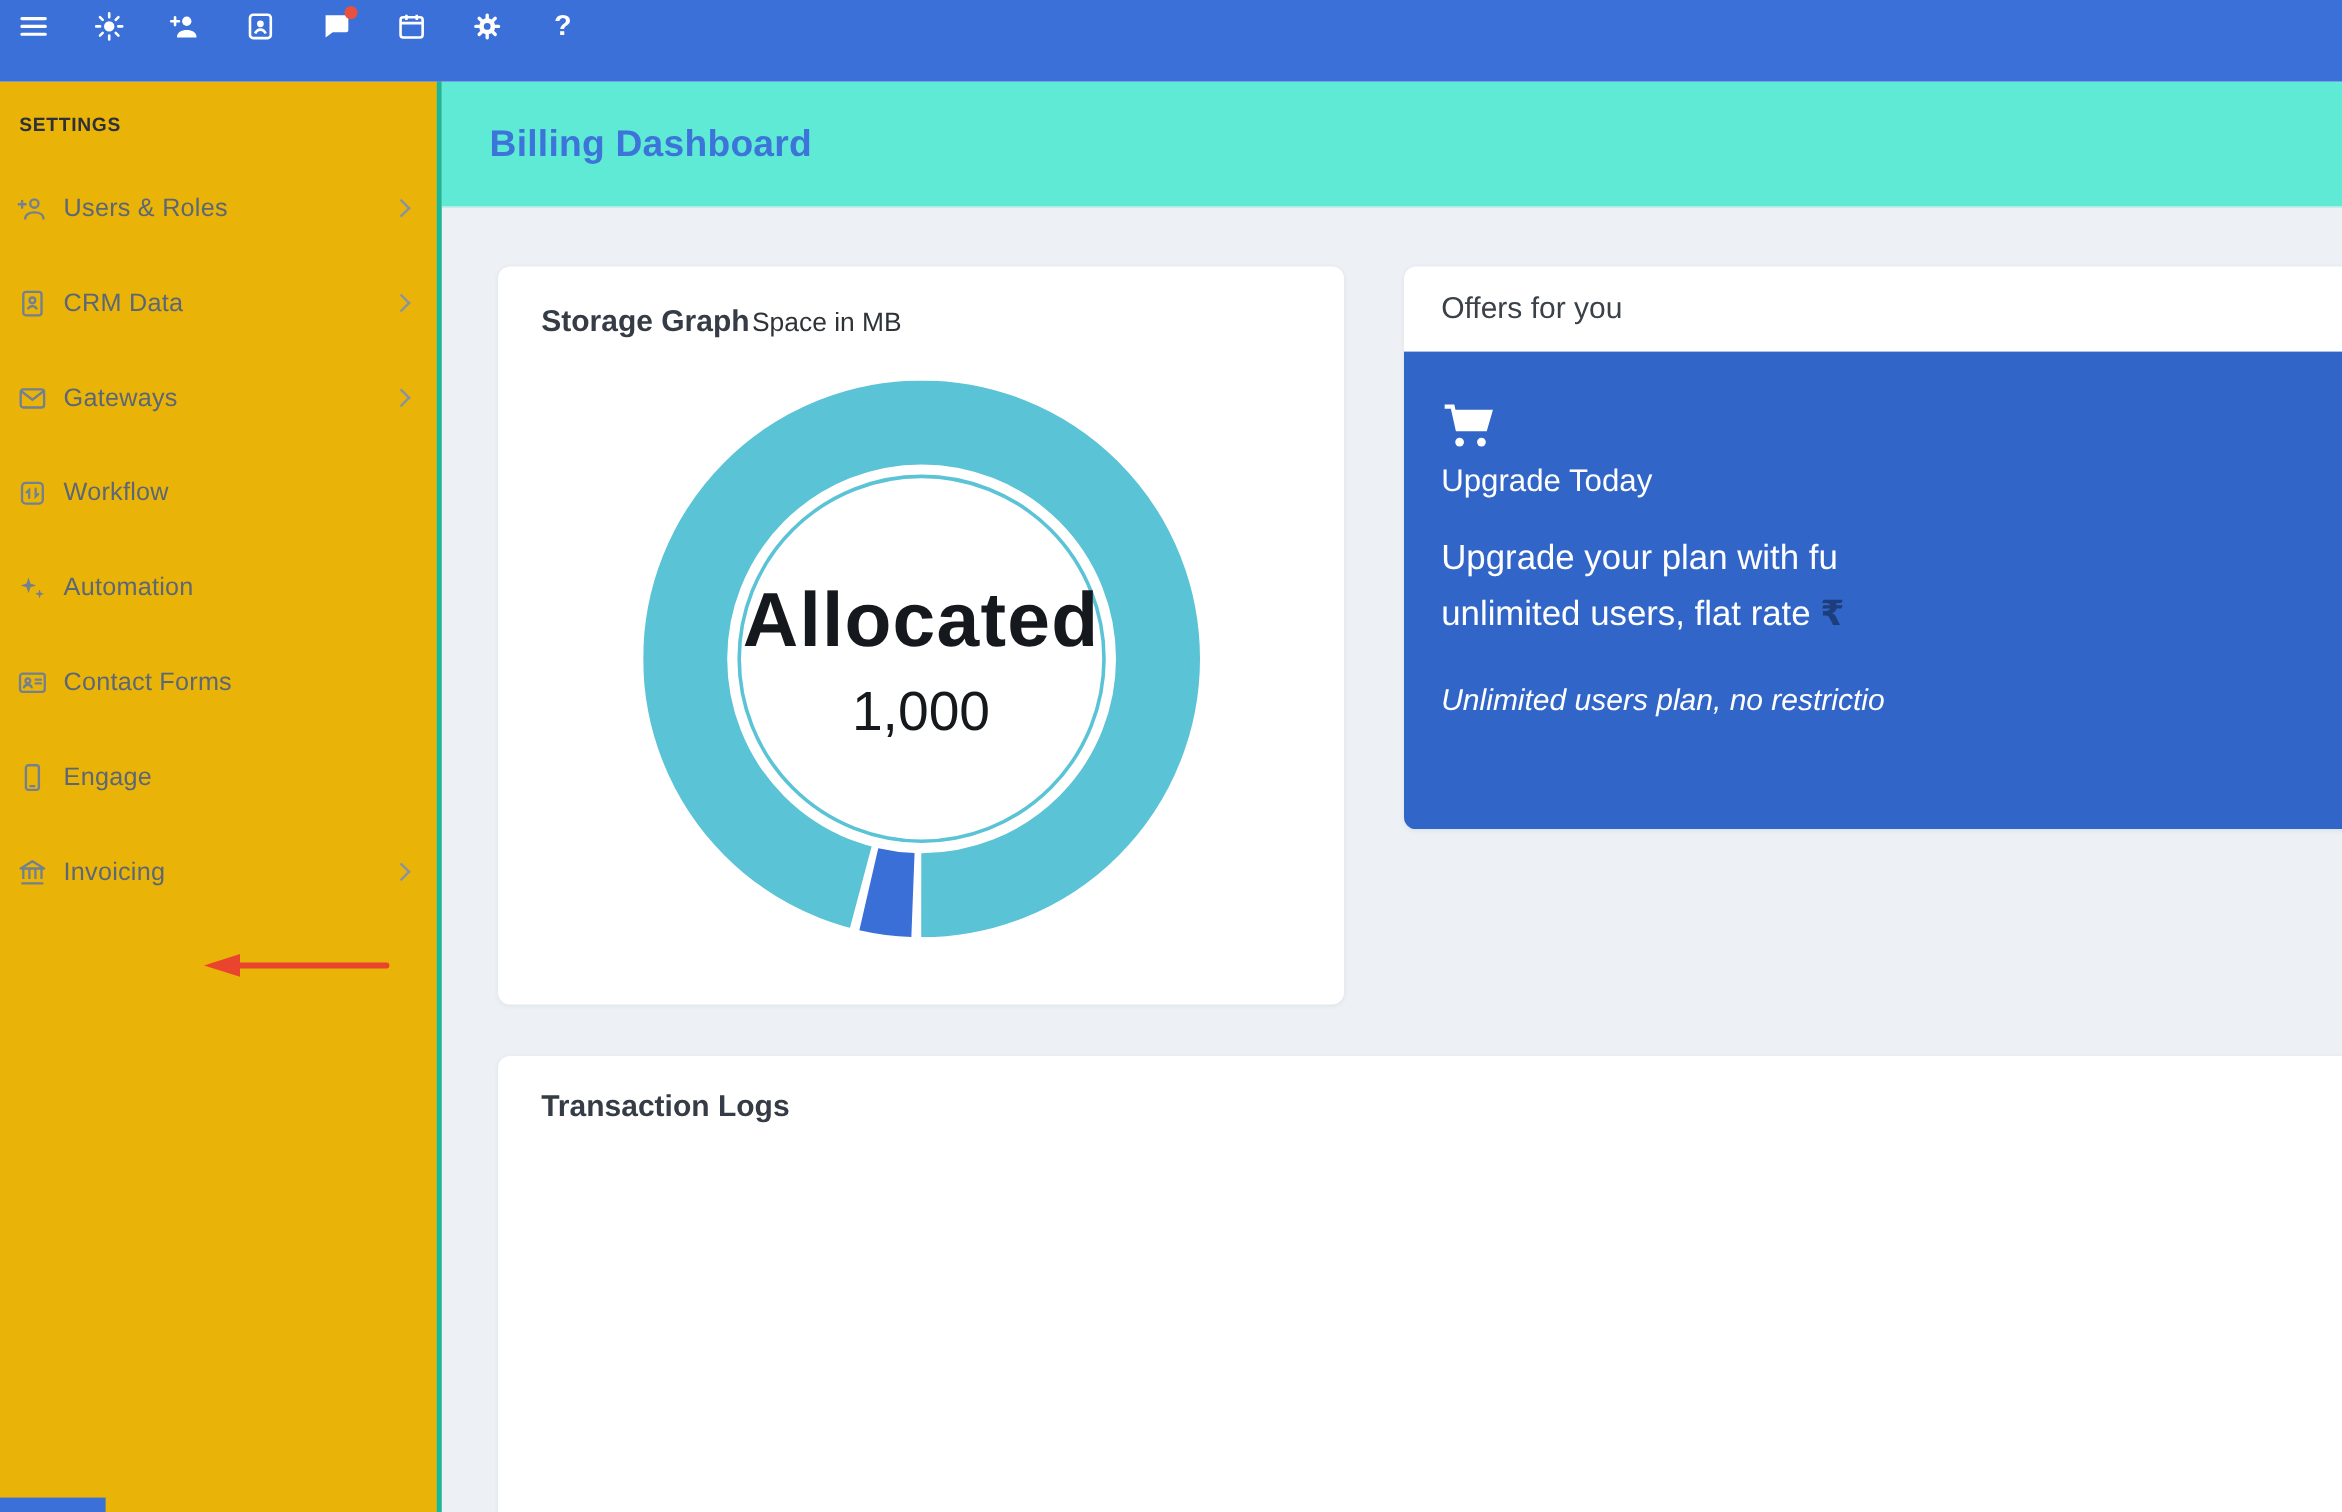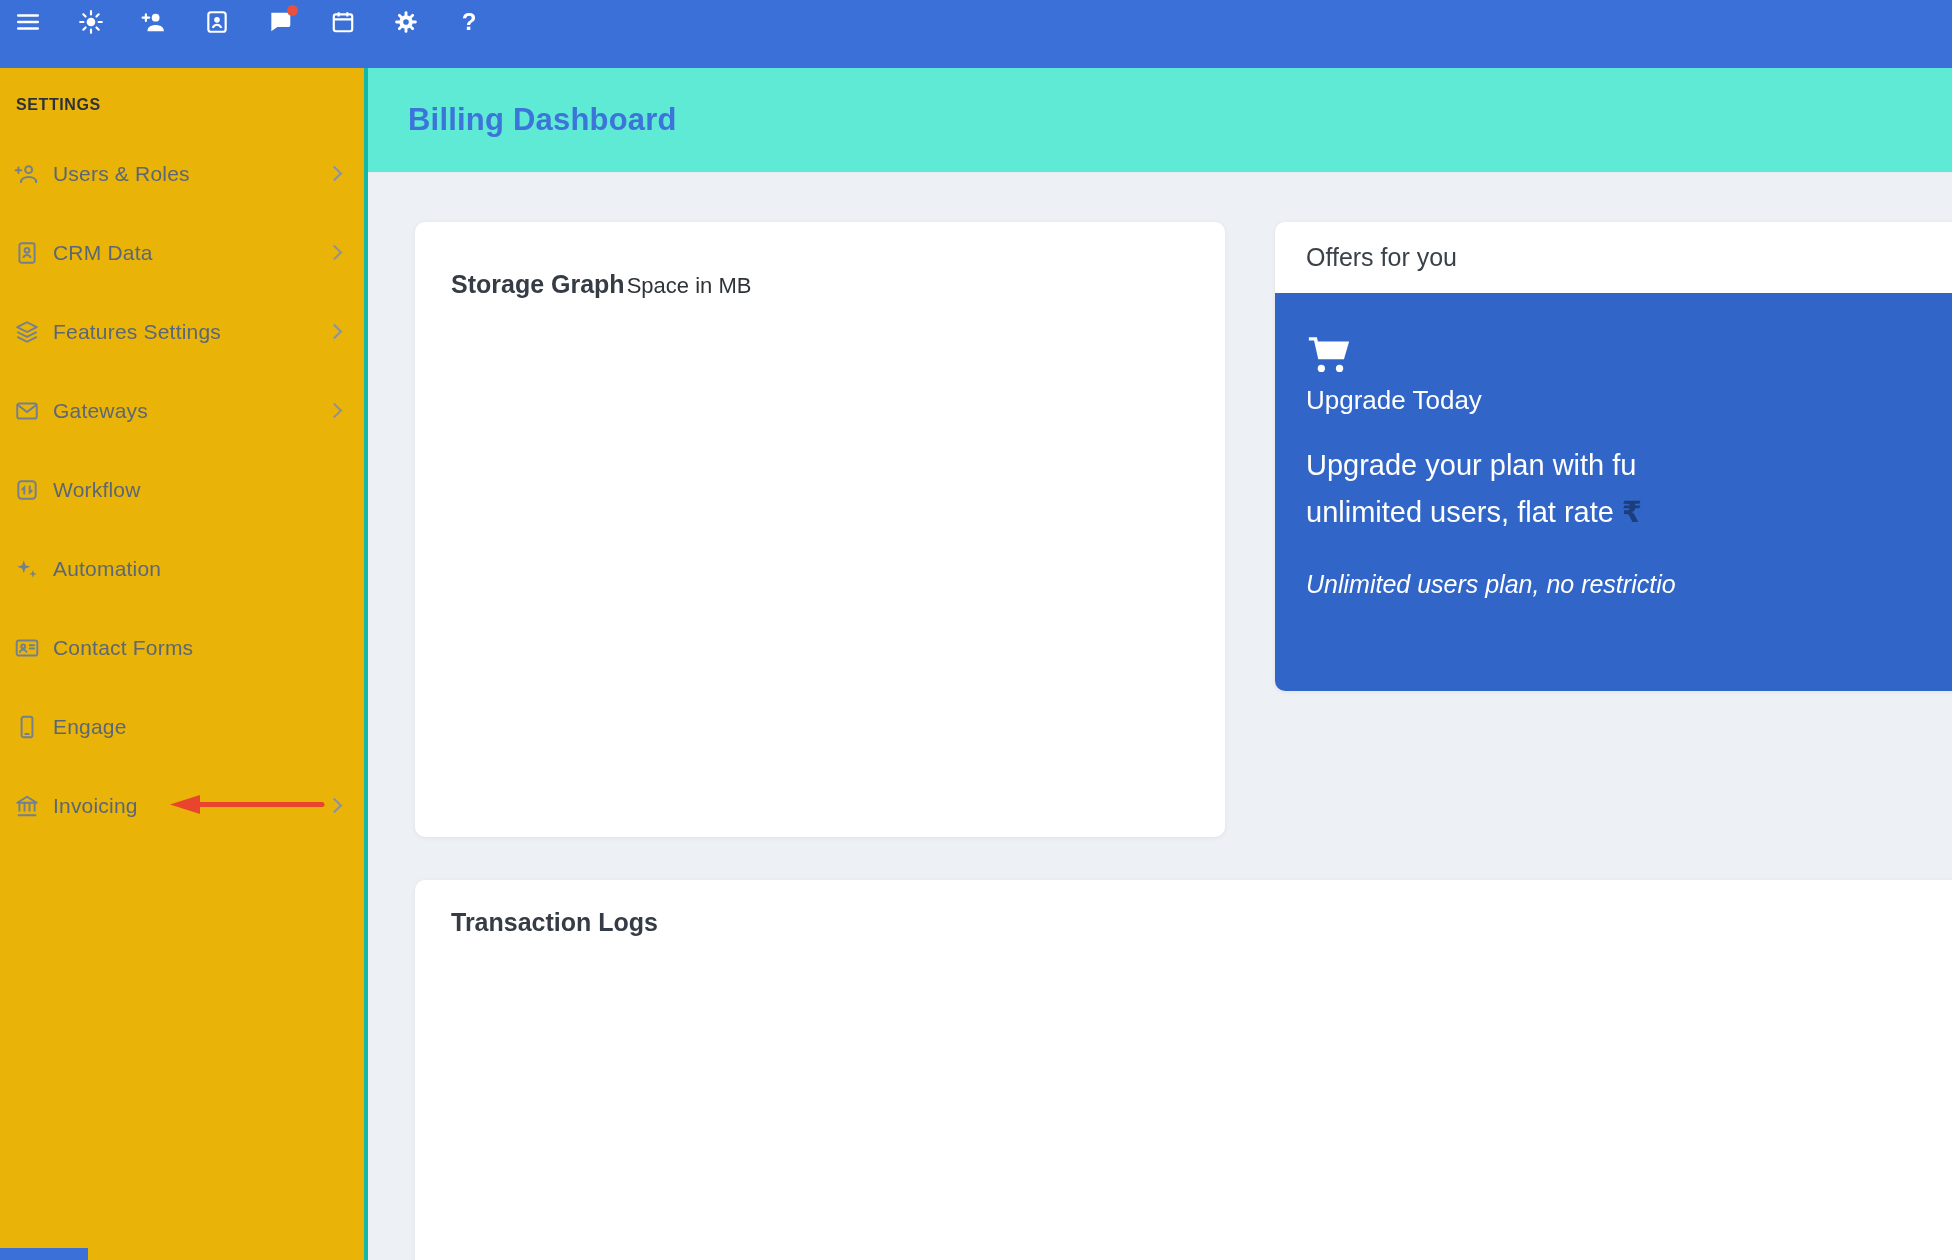--- a/index.html
+++ b/index.html
@@ -65,21 +65,21 @@
   .page-header {
     height: 105px; background: #5eead4; border-bottom: 1px solid #e8ecf1;
     display: flex; align-items: center; padding-left: 40px; flex-shrink: 0;
   }
   .page-title { margin: 0; font-size: 31px; font-weight: 600; color: #3d74da; letter-spacing: 0.2px; }
   .content { padding: 49px 0 0 47px; }
   .cards-row { display: flex; align-items: flex-start; }
   .card { background: #fff; border-radius: 10px; box-shadow: 0 1px 4px rgba(40,60,90,0.08); }
 
   
-  .storage-card { width: 810px; height: 615px; padding: 48px 36px; flex-shrink: 0; }
+  .storage-card { width: 705px; height: 615px; padding: 32px 36px; flex-shrink: 0; }
   .card-title-row { display: flex; align-items: baseline; }
   .card-title-bold { font-size: 25px; font-weight: 600; color: #363c45; }
   .card-title-sub { font-size: 22px; color: #2e3338; margin-left: 2px; }
   .donut-wrap { position: relative; width: 464px; height: 464px; margin: 34px auto 0; }
   .donut-wrap svg { width: 464px; height: 464px; display: block; }
   .donut-center {
     position: absolute; inset: 0; display: flex; flex-direction: column;
     align-items: center; justify-content: center; gap: 12px; pointer-events: none;
   }
   .center-label { font-size: 64px; font-weight: 700; color: #15181c; letter-spacing: 1px; }
@@ -188,31 +188,20 @@
           <svg viewBox="0 0 24 24" fill="none" stroke="currentColor" stroke-width="1.8">
               <rect x="5" y="3" width="14" height="18" rx="2"></rect>
               <circle cx="12" cy="9.5" r="2.2"></circle>
               <path d="M8.5 16.5c.7-1.8 2-2.6 3.5-2.6s2.8.8 3.5 2.6"></path>
             </svg>
         </span>
         <span class="s-label">CRM Data</span>
         <span class="chev"></span>
       </div>
 
-      <div class="side-item">
-        <span class="s-icon">
-          <svg viewBox="0 0 24 24" fill="none" stroke="currentColor" stroke-width="1.8" stroke-linejoin="round">
-              <path d="M12 3l9 4.5-9 4.5-9-4.5z"></path>
-              <path d="M3 12l9 4.5 9-4.5"></path>
-              <path d="M3 16.5L12 21l9-4.5"></path>
-            </svg>
-        </span>
-        <span class="s-label">Features Settings</span>
-        <span class="chev"></span>
-      </div>
 
       <div class="side-item">
         <span class="s-icon">
           <svg viewBox="0 0 24 24" fill="none" stroke="currentColor" stroke-width="1.8">
               <rect x="3" y="5" width="18" height="14" rx="2"></rect>
               <path d="M3.5 6.5L12 13l8.5-6.5"></path>
             </svg>
         </span>
         <span class="s-label">Gateways</span>
         <span class="chev"></span>
@@ -287,20 +276,32 @@
       <h1 class="page-title">Billing Dashboard</h1>
     </header>
 
     <div class="content">
       <div class="cards-row">
 
         <section class="card storage-card">
           <div class="card-title-row">
             <span class="card-title-bold">Storage Graph</span>
             <span class="card-title-sub">Space in MB</span>
+          </div>
+          <div class="donut-wrap">
+            <svg viewBox="0 0 464 464">
+              <circle cx="232" cy="232" r="197" fill="none" stroke="#5ac3d6" stroke-width="70"></circle>
+              <path d="M 231.7 429.0 A 197 197 0 0 1 181.3 422.4" fill="none" stroke="#ffffff" stroke-width="76"></path>
+              <path d="M 224.8 428.9 A 197 197 0 0 1 188.0 424.0" fill="none" stroke="#3a6fd8" stroke-width="70"></path>
+              <circle cx="232" cy="232" r="152" fill="none" stroke="#5ac3d6" stroke-width="3"></circle>
+            </svg>
+            <div class="donut-center">
+              <div class="center-label">Allocated</div>
+              <div class="center-value">1,000</div>
+            </div>
           </div>
         </section>
 
         <section class="card offers-card">
           <div class="offers-header">Offers for you</div>
           <div class="offers-body">
             <span class="cart-icon">
               <svg viewBox="0 0 24 24" fill="#fff">
                   <path d="M6.4 14.8L4.2 5H1.5V3.2h4.2l.5 2.3h16.3l-2.7 9.3z"></path>
                   <circle cx="8" cy="19.5" r="1.9"></circle>

